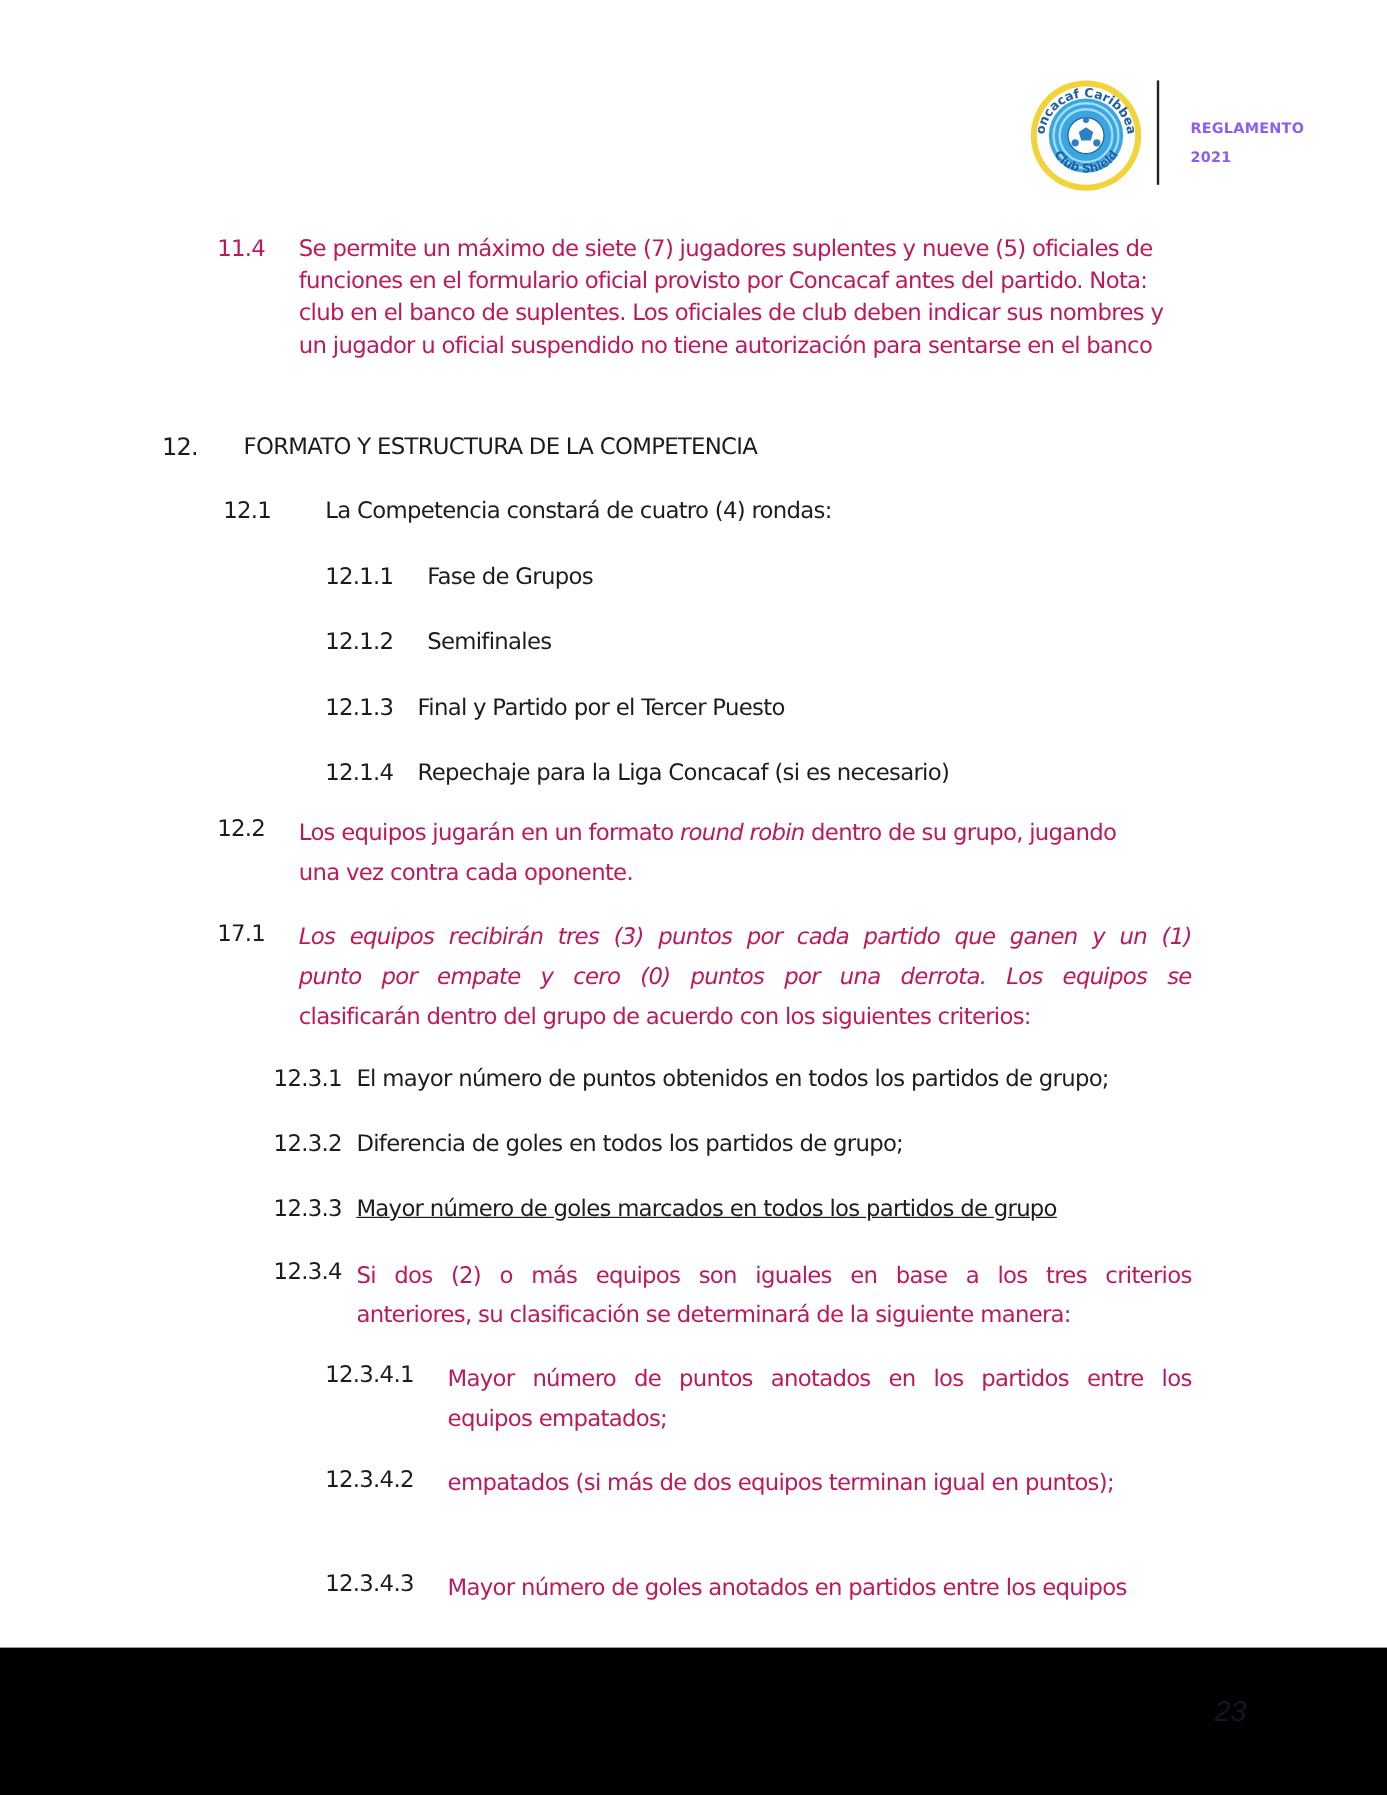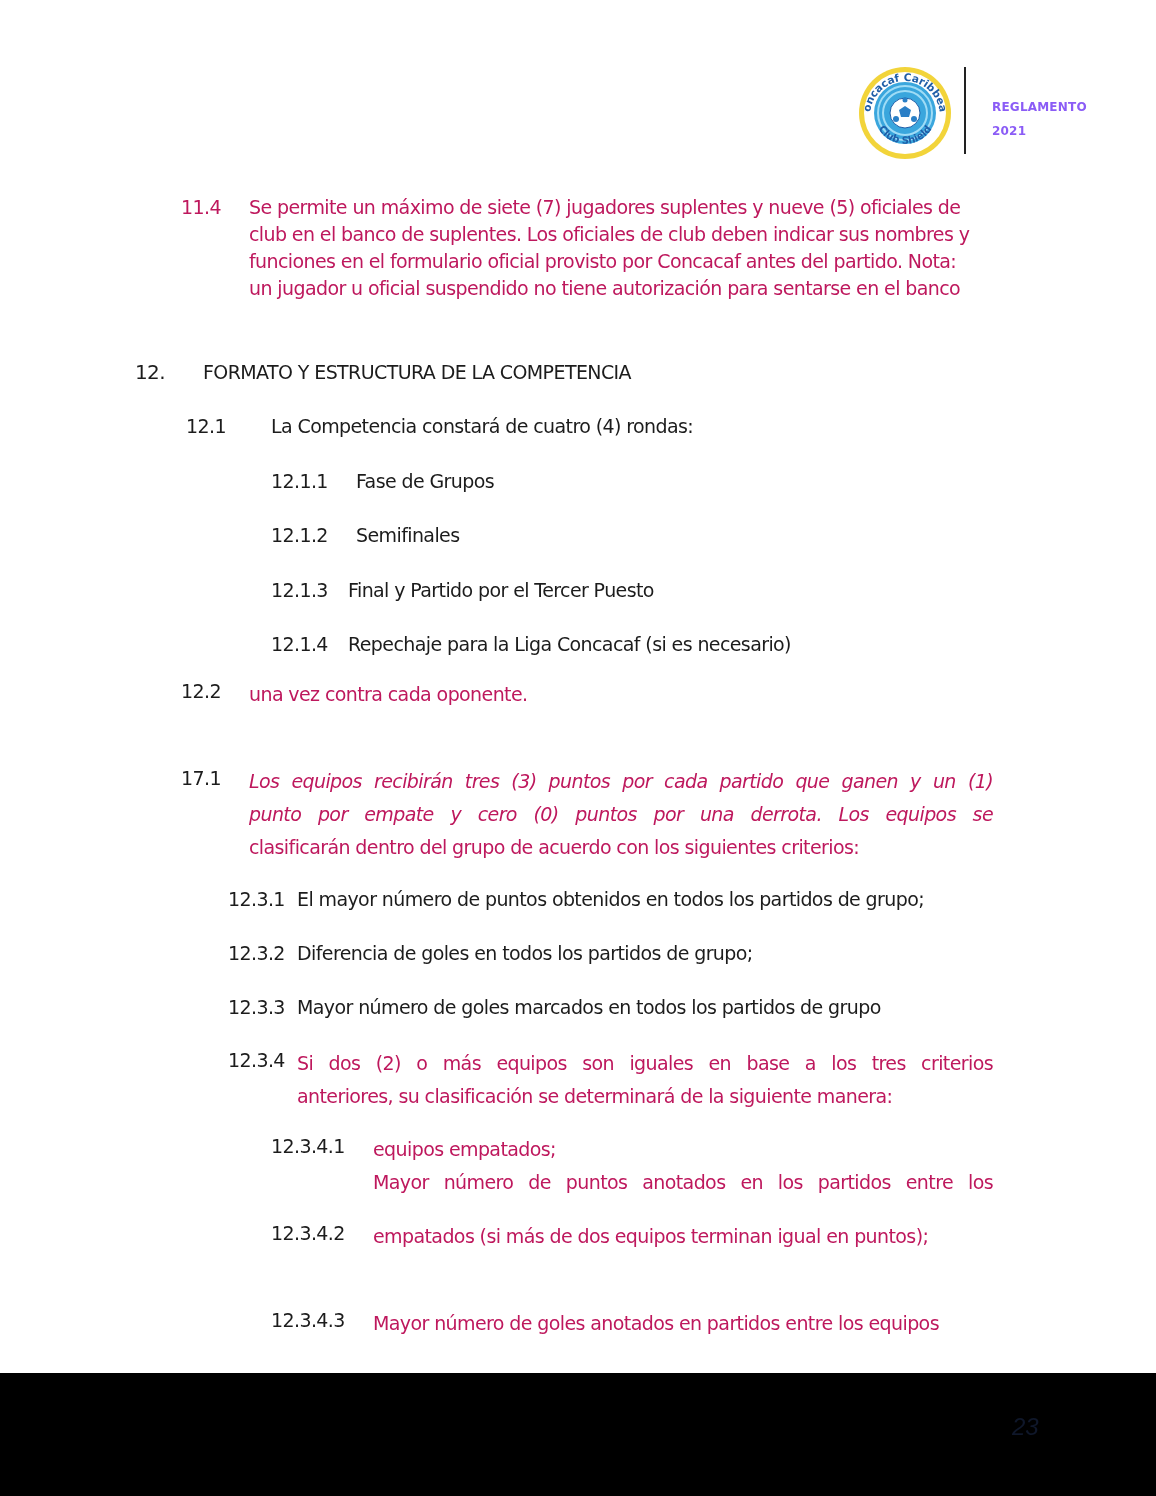--- a/index.html
+++ b/index.html
@@ -56,22 +56,22 @@
 <div class="doc-title">
   <div>REGLAMENTO</div>
   <div>2021</div>
 </div>
 
 <div class="para" style="left:181px; top:194px;">
   <span class="num" style="left:0; top:0;">11.4</span>
 </div>
 <div class="para" style="left:249px; top:194px; width:780px;">
   <div>Se permite un máximo de siete (7) jugadores suplentes y nueve (5) oficiales de</div>
+  <div>funciones en el formulario oficial provisto por Concacaf antes del partido. Nota:</div>
   <div>club en el banco de suplentes. Los oficiales de club deben indicar sus nombres y</div>
-  <div>funciones en el formulario oficial provisto por Concacaf antes del partido. Nota:</div>
   <div>un jugador u oficial suspendido no tiene autorización para sentarse en el banco</div>
 </div>
 
 <div class="abs txt" style="left:135px; top:359px; font-size:20px;">12.</div>
 <div class="abs txt" style="left:203px; top:359px;">FORMATO Y ESTRUCTURA DE LA COMPETENCIA</div>
 
 <div class="abs txt" style="left:186px; top:413px;">12.1</div>
 <div class="abs txt" style="left:271px; top:413px;">La Competencia constará de cuatro (4) rondas:</div>
 
 <div class="abs txt" style="left:271px; top:468px;">12.1.1</div>
@@ -81,49 +81,50 @@
 <div class="abs txt" style="left:356px; top:522px;">Semifinales</div>
 
 <div class="abs txt" style="left:271px; top:577px;">12.1.3</div>
 <div class="abs txt" style="left:348px; top:577px;">Final y Partido por el Tercer Puesto</div>
 
 <div class="abs txt" style="left:271px; top:631px;">12.1.4</div>
 <div class="abs txt" style="left:348px; top:631px;">Repechaje para la Liga Concacaf (si es necesario)</div>
 
 <div class="abs txt" style="left:181px; top:678px;">12.2</div>
 <div class="para" style="left:249px; top:678px; line-height:33px;">
+  <div style="white-space:nowrap;"><span>Los equipos jugarán en un formato </span><em>round robin</em><span> dentro de su grupo, jugando</span></div>
   <div>una vez contra cada oponente.</div>
 </div>
 
 <div class="abs txt" style="left:181px; top:765px;">17.1</div>
 <div class="para" style="left:249px; top:765px; width:744px; line-height:33px;">
   <div class="justify" style="text-align-last:justify; word-spacing:3px;">Los equipos recibirán tres (3) puntos por cada partido que ganen y un (1)</div>
   <div class="justify" style="text-align-last:justify; word-spacing:6px;">punto por empate y cero (0) puntos por una derrota. Los equipos se</div>
   <div>clasificarán dentro del grupo de acuerdo con los siguientes criterios:</div>
 </div>
 
 <div class="abs txt" style="left:228px; top:886px;">12.3.1</div>
 <div class="abs txt" style="left:297px; top:886px;">El mayor número de puntos obtenidos en todos los partidos de grupo;</div>
 
 <div class="abs txt" style="left:228px; top:940px;">12.3.2</div>
 <div class="abs txt" style="left:297px; top:940px;">Diferencia de goles en todos los partidos de grupo;</div>
 
 <div class="abs txt" style="left:228px; top:994px;">12.3.3</div>
-<div class="abs txt" style="left:297px; top:994px;">Mayor número de goles marcados en todos los partidos de grupo</div>
+<div class="abs txt" style="left:297px; top:994px;text-decoration:underline;">Mayor número de goles marcados en todos los partidos de grupo</div>
 
 <div class="abs txt" style="left:228px; top:1047px;">12.3.4</div>
 <div class="para" style="left:297px; top:1047px; width:696px; line-height:33px;">
   <div style="text-align:justify; text-align-last:justify; word-spacing:6px;">Si dos (2) o más equipos son iguales en base a los tres criterios</div>
   <div>anteriores, su clasificación se determinará de la siguiente manera:</div>
 </div>
 
 <div class="abs txt" style="left:271px; top:1133px;text-align:right;">12.3.4.1</div>
 <div class="para" style="left:373px; top:1133px; width:620px; line-height:33px;">
+  <div style="text-align:justify; text-align-last:justify; word-spacing:6px;">Mayor número de puntos anotados en los partidos entre los</div>
   <div>equipos empatados;</div>
-  <div style="text-align:justify; text-align-last:justify; word-spacing:6px;">Mayor número de puntos anotados en los partidos entre los</div>
 </div>
 
 <div class="abs txt" style="left:271px; top:1220px;">12.3.4.2</div>
 <div class="para" style="left:373px; top:1220px; width:620px; line-height:33px;">
   <div>empatados (si más de dos equipos terminan igual en puntos);</div>
 </div>
 
 <div class="abs txt" style="left:271px; top:1307px;">12.3.4.3</div>
 <div class="para" style="left:373px; top:1307px; width:620px; line-height:33px;">
   <div style="white-space:nowrap;">Mayor número de goles anotados en partidos entre los equipos</div>

